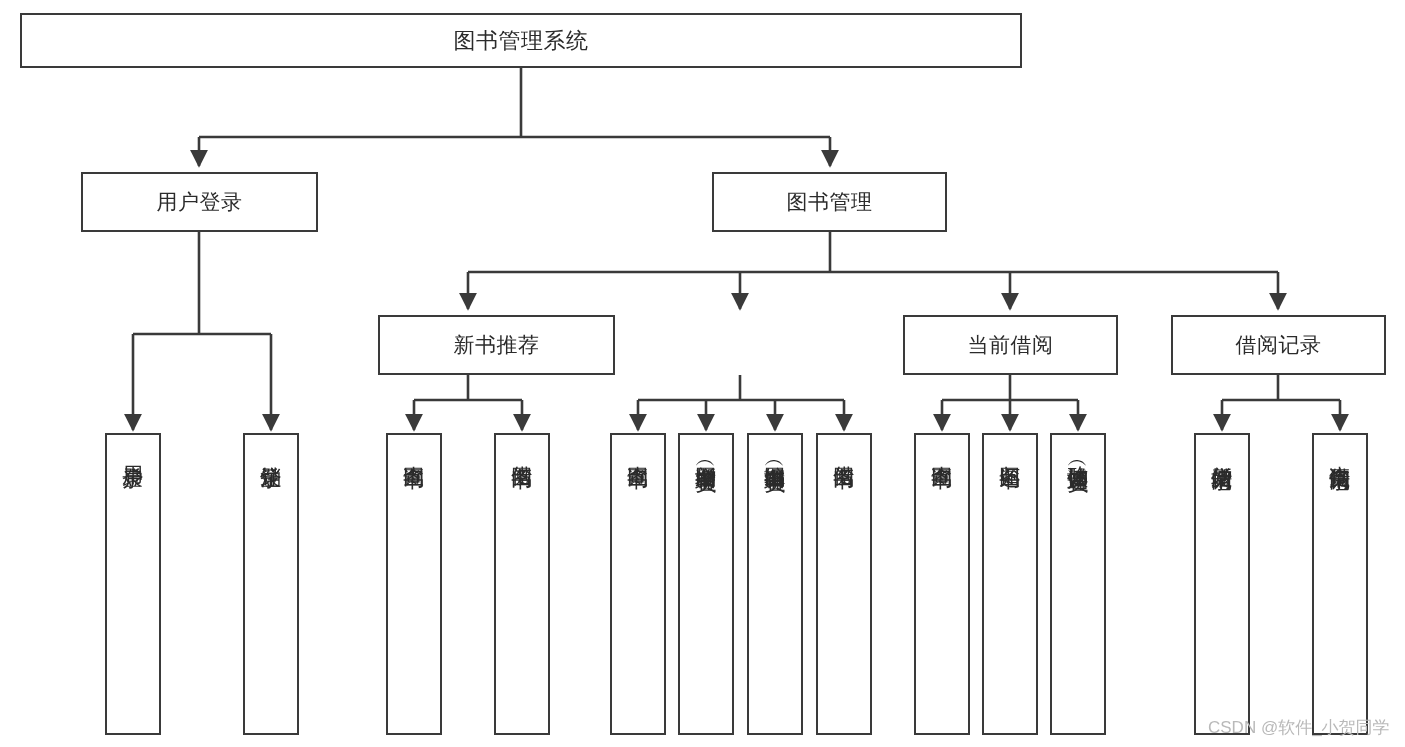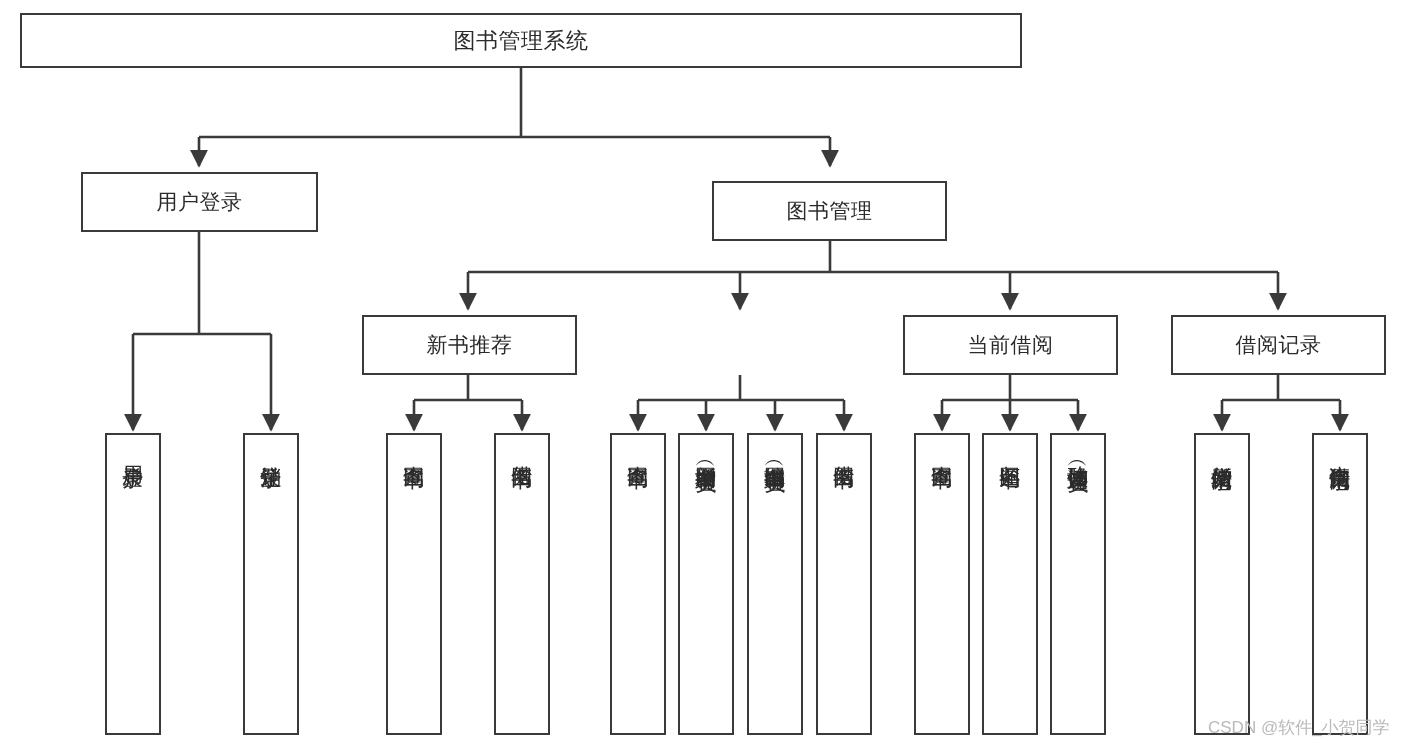--- a/index.html
+++ b/index.html
@@ -126,25 +126,25 @@
     </g>
   </svg>
 
   <div class="node root" style="left:20px; top:13px; width:1002px; height:55px;">
     <span class="node-label">图书管理系统</span>
   </div>
 
   <div class="node" style="left:81px; top:172px; width:237px; height:60px;">
     <span class="node-label">用户登录</span>
   </div>
-  <div class="node" style="left:712px; top:172px; width:235px; height:60px;margin-top:9px;">
+  <div class="node" style="left:712px; top:172px; width:235px; height:60px;">
     <span class="node-label">图书管理</span>
   </div>
 
-  <div class="node" style="left:362px; top:315px; width:215px; height:60px;">
+  <div class="node" style="left:378px; top:315px; width:237px; height:60px;">
     <span class="node-label">新书推荐</span>
   </div>
   <div class="node" style="left:1171px; top:315px; width:215px; height:60px;">
     <span class="node-label">借阅记录</span>
   </div>
   <div class="node" style="left:903px; top:315px; width:215px; height:60px;">
     <span class="node-label">当前借阅</span>
   </div>
 
   <div class="node vertical" style="left:105px; top:433px; width:56px; height:302px;">

